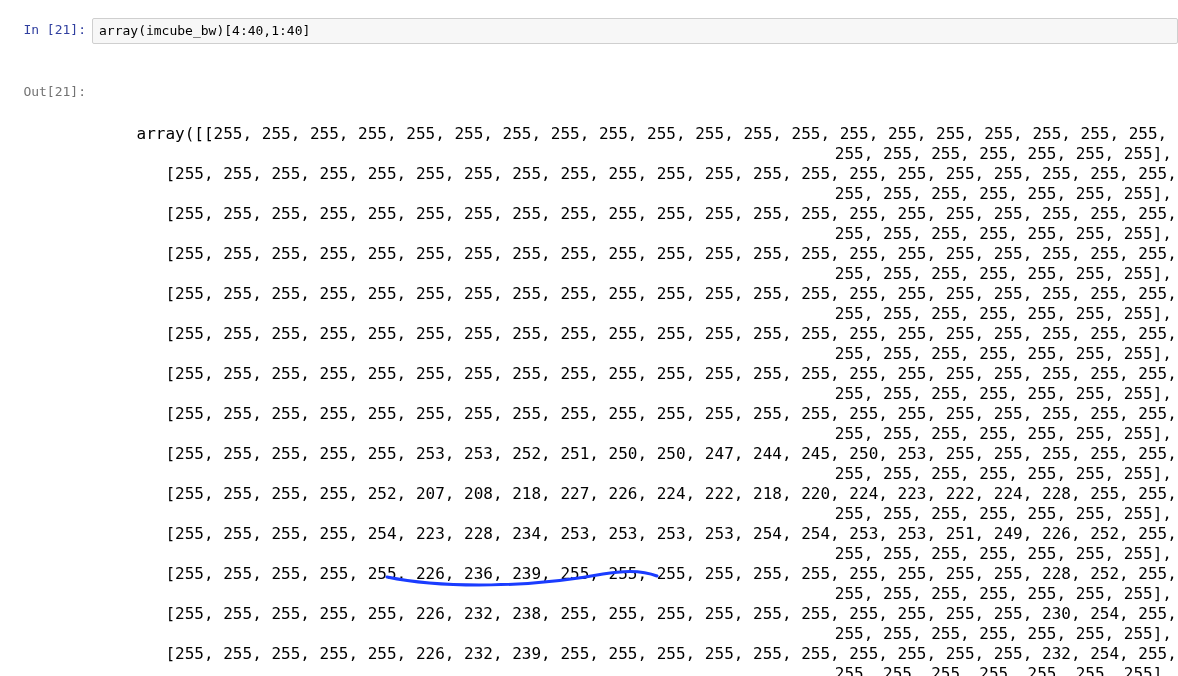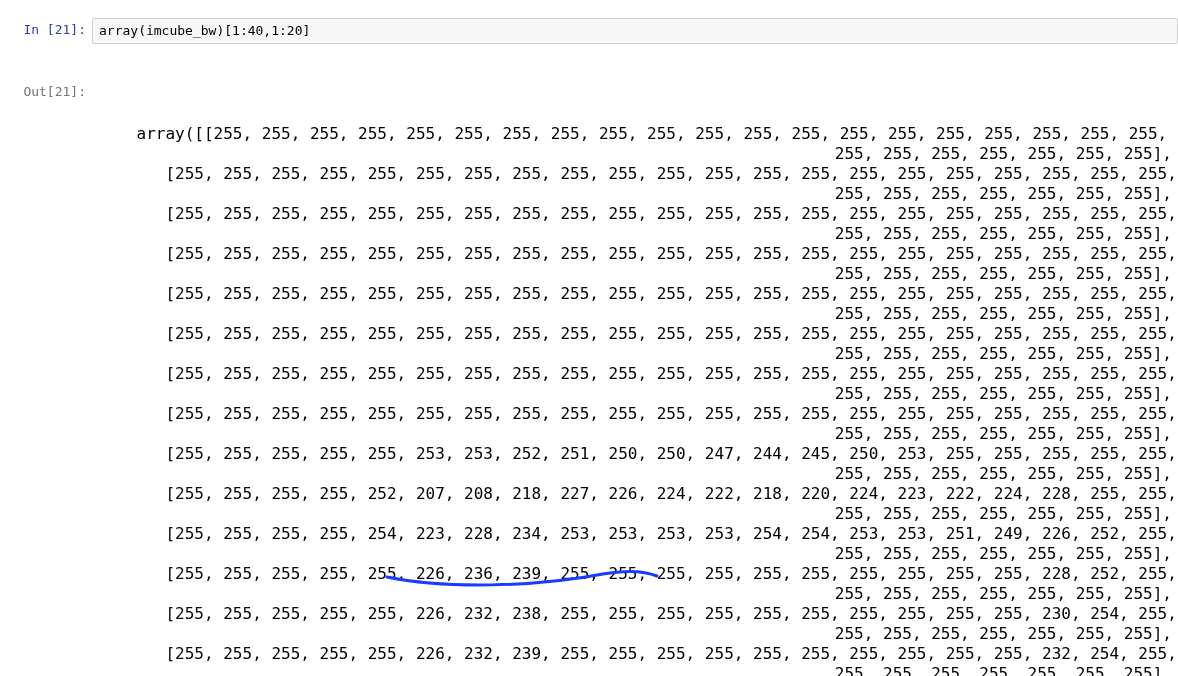--- a/index.html
+++ b/index.html
@@ -58,21 +58,21 @@
   }
   .annotation svg {
     overflow: visible;
   }
 </style>
 </head>
 <body>
 
 <div class="cell">
   <div class="prompt in">In [21]:</div>
-  <div class="input-area">array(imcube_bw)[1:40,1:20]</div>
+  <div class="input-area">array(imcube_bw)[4:40,1:40]</div>
 </div>
 
 <div class="cell">
   <div class="prompt out">Out[21]:</div>
   <div class="output-area" id="output-area">
     
     <span>array([[255, 255, 255, 255, 255, 255, 255, 255, 255, 255, 255, 255, 255, 255, 255, 255, 255, 255, 255, 255, 255, 255, 255, 255,
 255, 255, 255, 255, 255, 255, 255],
        [255, 255, 255, 255, 255, 255, 255, 255, 255, 255, 255, 255, 255, 255, 255, 255, 255, 255, 255, 255, 255, 255, 255, 255,
 255, 255, 255, 255, 255, 255, 255],

